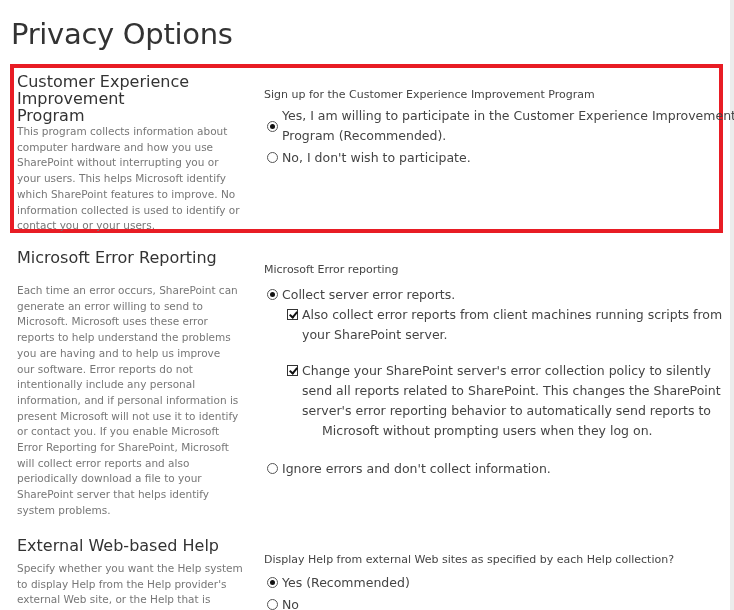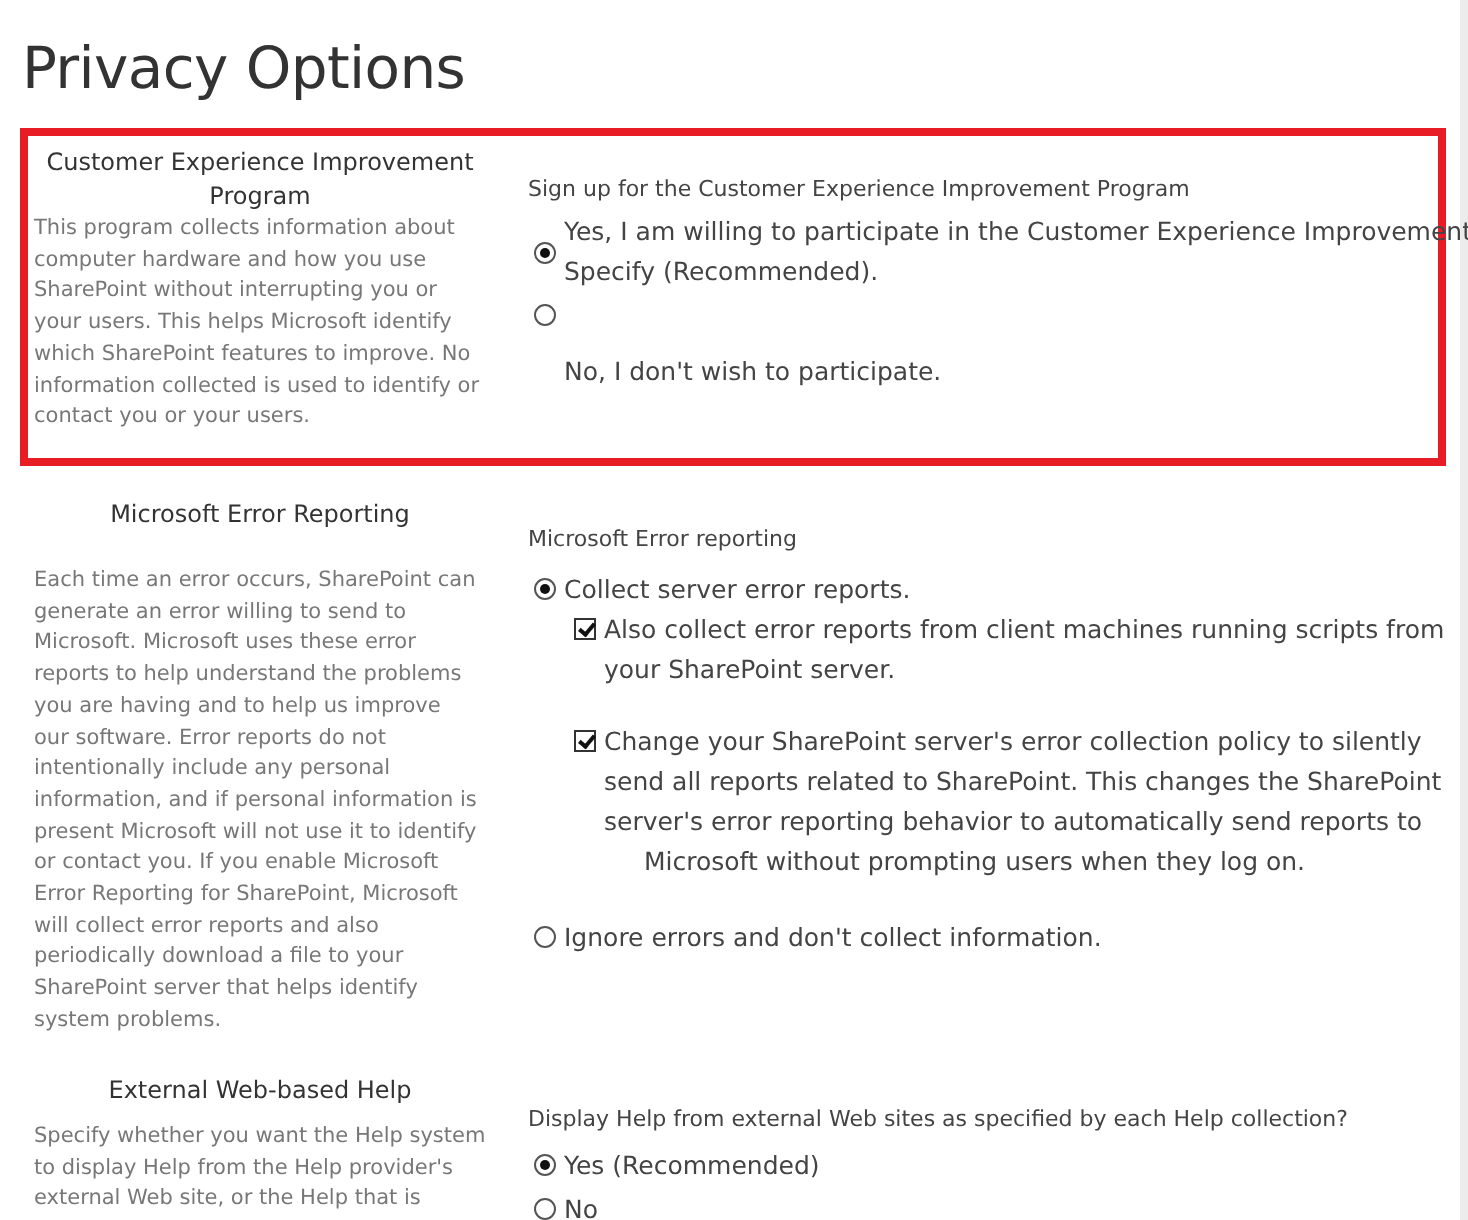--- a/index.html
+++ b/index.html
@@ -42,25 +42,24 @@
       border: 4px solid #e81c24;
       box-sizing: content-box;
       pointer-events: none;
     }
     .desc-col {
       position: absolute;
       left: 17px;
       width: 226px;
     }
     .desc-title {
-      font-size: 12px;
+      font-size: 16px;
       color: #333333;
       line-height: 17px;
       margin: 0;
-      text-align: center;
     }
     .desc-text {
       font-size: 10.5px;
       color: #777777;
       line-height: 15.7px;
       margin: 0;
     }
     .ctrl-col {
       position: absolute;
       left: 264px;
@@ -146,25 +145,25 @@
     <span>information collected is used to identify or</span><br>
     <span>contact you or your users.</span>
   </p>
 </div>
 
 <div class="ctrl-col" style="top:86px;">
   <p class="ctrl-label">Sign up for the Customer Experience Improvement Program</p>
   <div class="option" style="height:42px; margin-top:2px;">
     <span class="radio checked" style="left:3px; top:15px;"></span>
     <span class="opt-text" style="left:18px; top:0;">Yes, I am willing to participate in the Customer Experience Improvement</span>
-    <span class="opt-text" style="left:18px; top:20px;">Specify (Recommended).</span>
+    <span class="opt-text" style="left:18px; top:20px;">Program (Recommended).</span>
   </div>
   <div class="option" style="height:20px;">
     <span class="radio" style="left:3px; top:4px;"></span>
-    <span class="opt-text" style="left:18px; top:0;margin-top:28px;">No, I don't wish to participate.</span>
+    <span class="opt-text" style="left:18px; top:0;">No, I don't wish to participate.</span>
   </div>
 </div>
 
 <div class="desc-col" style="top:249px;">
   <p class="desc-title">Microsoft Error Reporting</p>
   <p class="desc-text" style="margin-top:17px;">
     <span>Each time an error occurs, SharePoint can</span><br>
     <span>generate an error willing to send to</span><br>
     <span>Microsoft.  Microsoft uses these error</span><br>
     <span>reports to help understand the problems</span><br>

